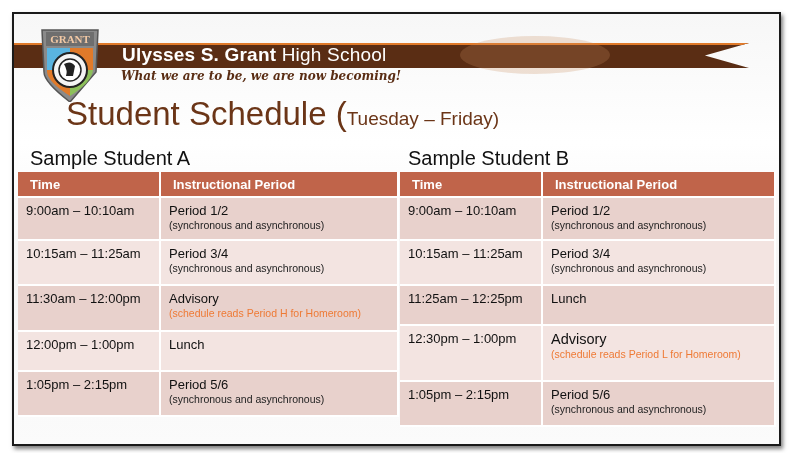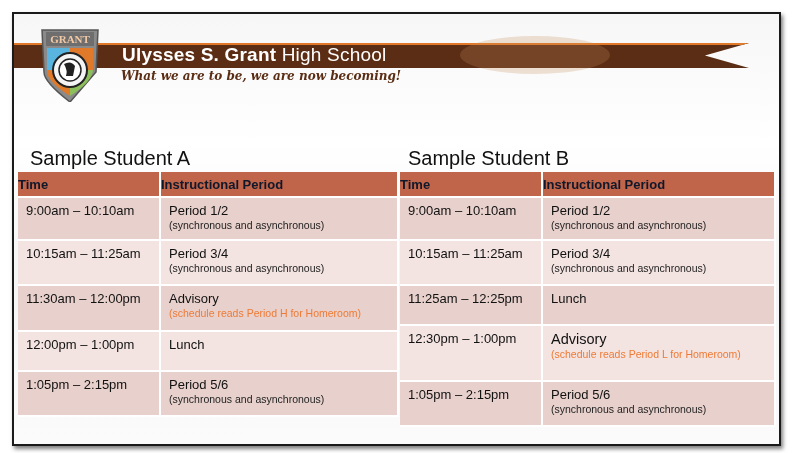--- a/index.html
+++ b/index.html
@@ -40,22 +40,22 @@
     line-height: 40px; white-space: nowrap;
   }
   .title .sub { font-size: 19px; }
   .student-label {
     position: absolute; font-size: 20px; color: #111; top: 133px;
   }
   table.sched {
     position: absolute; top: 158px; border-collapse: collapse; font-size: 13px; color: #111;
   }
   table.sched th {
-    background: #c0644a; color: #0f172a; text-align: left; font-weight: bold; height: 24px;
-    padding: 0 0; border-right: 2px solid #fff; border-bottom: 2px solid #fff; font-size: 13px;
+    background: #c0644a; color: #ffffff; text-align: left; font-weight: bold; height: 24px;
+    padding: 0 12px; border-right: 2px solid #fff; border-bottom: 2px solid #fff; font-size: 13px;
   }
   table.sched td {
     padding: 5px 8px; vertical-align: top; border-right: 2px solid #fff; border-bottom: 2px solid #fff;
   }
   table.sched tr.odd td { background: #e8d1cc; }
   table.sched tr.even td { background: #f3e4e1; }
   .note { display: block; font-size: 10.5px; color: #222; margin-top: 1px; }
   .note.orange { color: #ee7a35; }
   .period.big { font-size: 14.5px; }
 </style>
@@ -77,20 +77,23 @@
     <circle cx="32" cy="46" r="17" fill="#f4f4f4" stroke="#222" stroke-width="2"></circle>
     <circle cx="32" cy="46" r="11" fill="#ffffff" stroke="#222" stroke-width="1.5"></circle>
     <path d="M26 40 Q33 36 37 42 L35 52 L28 52 Q30 47 26 40 Z" fill="#222"></path>
   </svg>
 
   <div class="school-name">
     <b>Ulysses S. Grant</b><span> High School</span>
   </div>
   <div class="motto">What we are to be, we are now becoming!</div>
 
+  <div class="title">
+    <span>Student Schedule (</span><span class="sub">Tuesday – Friday)</span>
+  </div>
 
   <div class="student-label" style="left:16px;">Sample Student A</div>
   <table class="sched" style="left:4px; width:381px;">
     <colgroup>
         <col style="width:142px">
         <col>
       </colgroup>
     <tbody>
         <tr>
       <th>Time</th>

